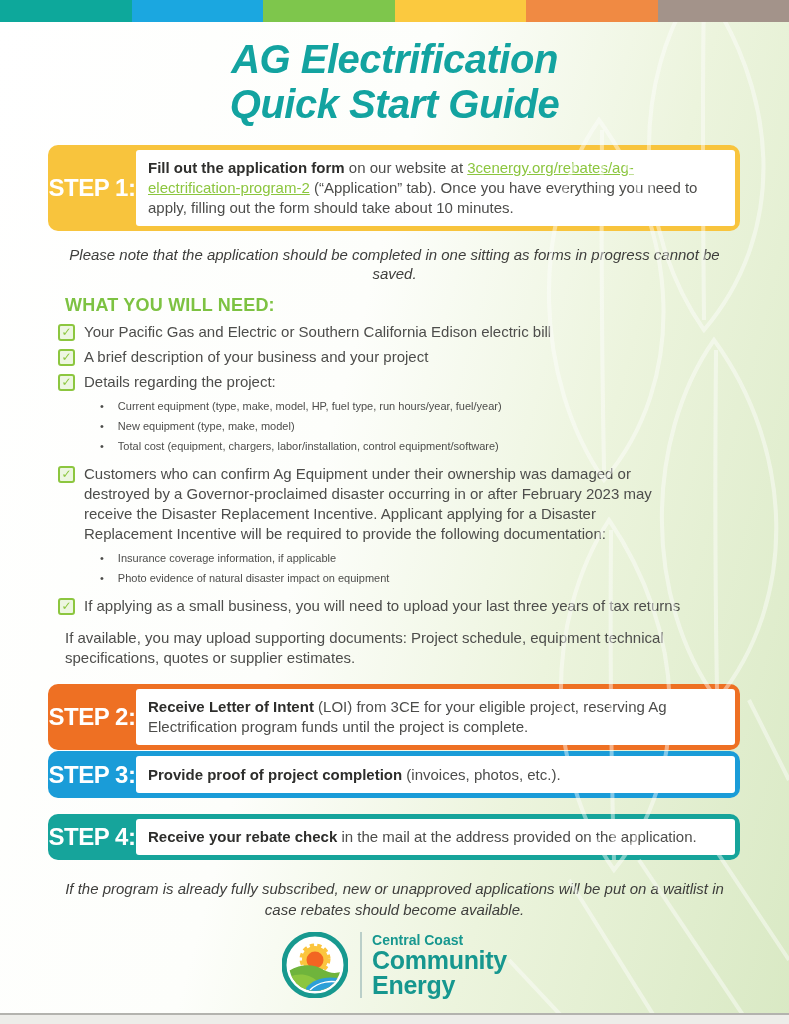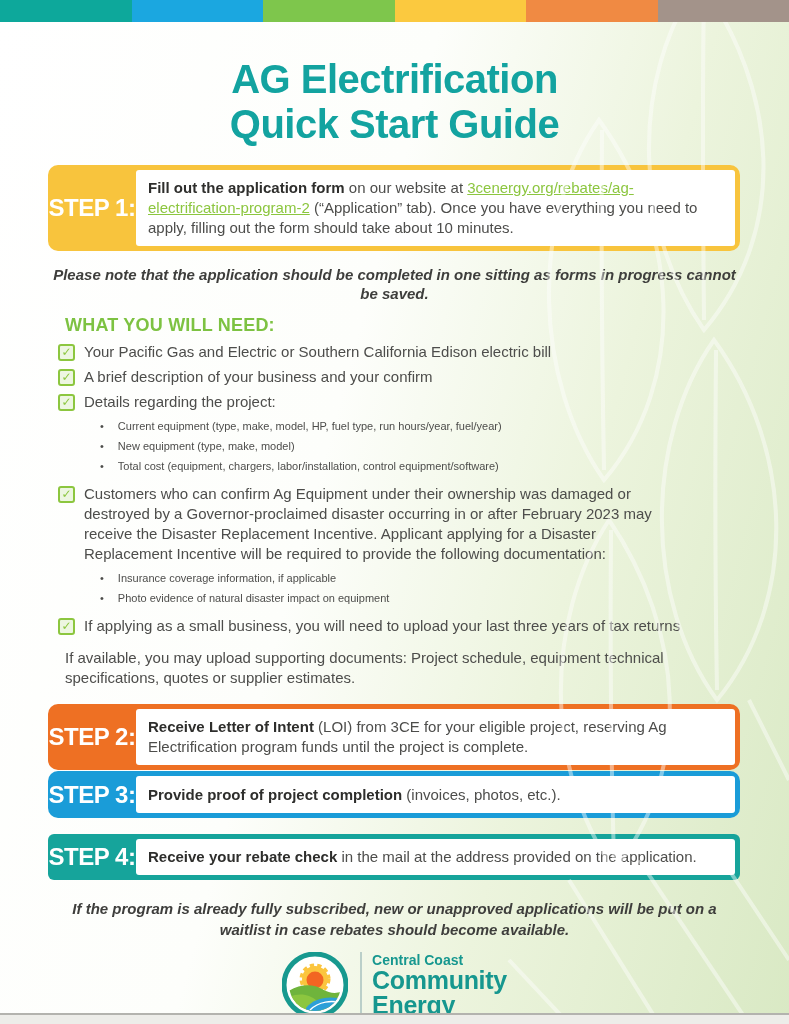--- a/index.html
+++ b/index.html
@@ -8,40 +8,40 @@
         background:linear-gradient(105deg,#ffffff 0%,#fdfefb 42%,#ecf4dd 68%,#d9e9c4 100%);}
   #leafbg{position:absolute;top:0;right:0;width:340px;height:1024px;pointer-events:none;}
 
   
   .topbar{position:relative;display:flex;width:100%;height:22px;}
   .topbar div{flex:1;height:100%;}
   .bottom-strip{position:absolute;bottom:0;left:0;width:100%;height:9px;
                 background:#EDEDE9;border-top:2px solid #B3B3AE;}
 
   
-  .title{margin-top:35px;text-align:center;color:#13A3A0;font-weight:bold;
-         font-size:40px;line-height:45px;letter-spacing:-0.5px;}
+  .title{margin-top:15px;text-align:center;color:#13A3A0;font-weight:bold;
+         font-size:40px;line-height:45px;letter-spacing:-0.5px;font-style:italic;}
 
   
   .step{display:flex;align-items:stretch;margin:0 0 0 48px;width:692px;
         border-radius:10px;box-sizing:border-box;}
   .step-label{width:88px;display:flex;align-items:center;justify-content:center;
               color:#ffffff;font-weight:bold;font-size:24px;letter-spacing:-0.5px;flex:none;}
   .step-body{flex:1;background:#ffffff;border-radius:3px;margin:5px 5px 5px 0;
              padding:8px 12px;font-size:15px;line-height:20px;color:#4D4D4B;
              display:flex;flex-direction:column;justify-content:center;}
   .step-body b{color:#2E2E2C;}
   .step-body a{color:#8CC63F;text-decoration:underline;}
   #step1{margin-top:18px;min-height:70px;}
   #step2{margin-top:16px;min-height:62px;justify-content:flex-end;}
   #step3{margin-top:1px;min-height:47px;}
   #step4{margin-top:16px;min-height:45px;}
 
   
-  .note{font-style:italic;font-weight:bold;color:#3E3E3C;font-size:15px;
+  .note{font-style:italic;font-weight:normal;color:#3E3E3C;font-size:15px;
         line-height:19px;text-align:center;margin:14px auto 0 auto;width:690px;}
   #waitlist-note{margin-top:18px;width:665px;line-height:21px;}
 
   
   .section-heading{margin:12px 0 0 65px;color:#7DC242;font-weight:bold;
                    font-size:18px;letter-spacing:0.2px;}
   .checklist{margin:6px 0 0 58px;width:690px;}
   .check-item{display:flex;margin-top:5px;font-size:15px;line-height:20px;color:#4D4D4B;}
   .checkbox{flex:none;width:13px;height:13px;margin:2px 9px 0 0;border:2px solid #8CC63F;
             border-radius:3px;background:#EDF6E1;color:#8CC63F;font-size:12px;
@@ -112,21 +112,21 @@
 
   <div class="checklist">
 
     <div class="check-item">
       <span class="checkbox">✓</span>
       <span class="check-text">Your Pacific Gas and Electric or Southern California Edison electric bill</span>
     </div>
 
     <div class="check-item">
       <span class="checkbox">✓</span>
-      <span class="check-text">A brief description of your business and your confirm</span>
+      <span class="check-text">A brief description of your business and your project</span>
     </div>
 
     <div class="check-item">
       <span class="checkbox">✓</span>
       <span class="check-text">Details regarding the project:</span>
     </div>
     <div class="sub-bullets">
       <div class="bullet">
           <span>Current equipment (type, make, model, HP, fuel type, run hours/year, fuel/year)</span>
         </div>
@@ -166,21 +166,21 @@
     </div>
   </div>
 
   <div class="step" id="step3" style="background-color: rgb(26, 156, 216);">
     <div class="step-label">STEP 3:</div>
     <div class="step-body">
       <div><b>Provide proof of project completion</b><span> (invoices, photos, etc.).</span></div>
     </div>
   </div>
 
-  <div class="step" id="step4" style="background-color: rgb(22, 164, 155); border-radius: 6px;">
+  <div class="step" id="step4" style="background-color: rgb(22, 164, 155);">
     <div class="step-label">STEP 4:</div>
     <div class="step-body">
       <div><b>Receive your rebate check</b><span> in the mail at the address provided on the application.</span></div>
     </div>
   </div>
 
   <div class="note" id="waitlist-note">If the program is already fully subscribed, new or unapproved applications will be put on a waitlist in case rebates should become available.</div>
 
   <div class="logo">
     <svg class="logo-emblem" width="66" height="66" viewBox="0 0 66 66" xmlns="http://www.w3.org/2000/svg">

